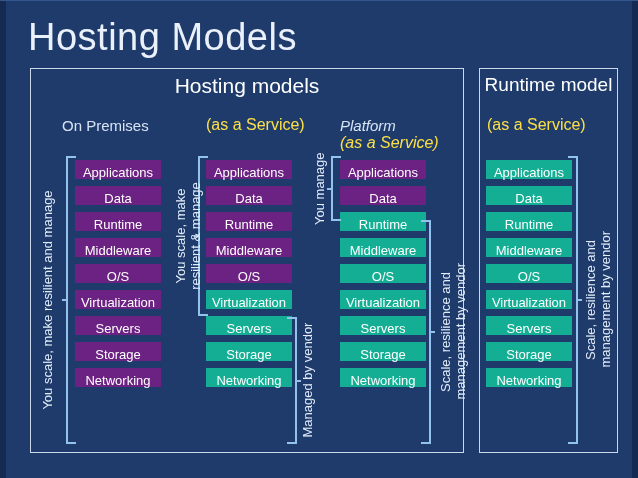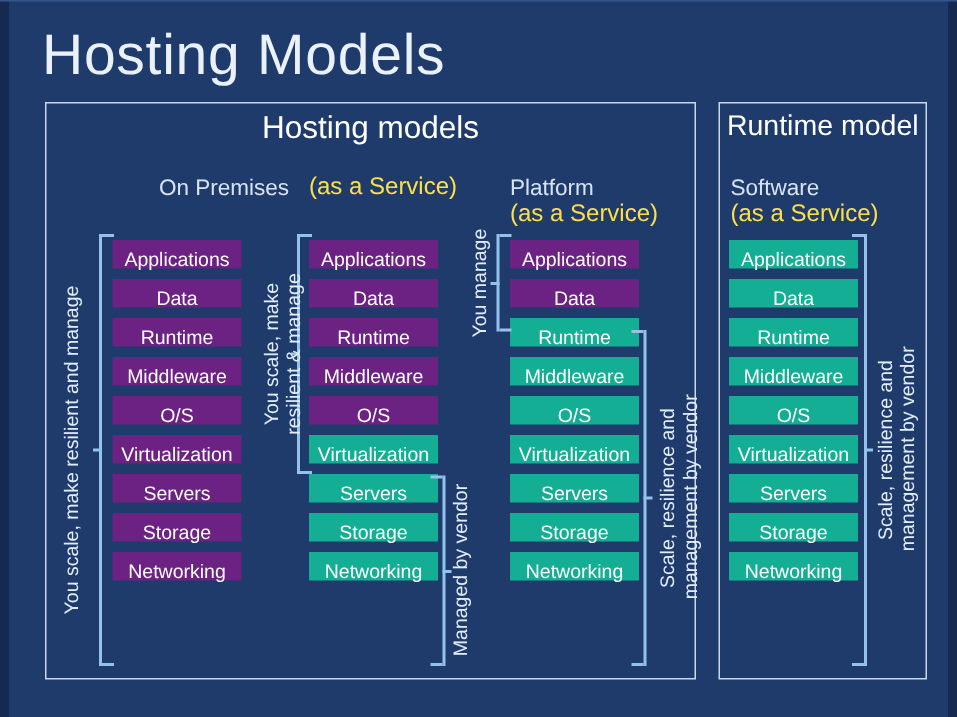--- a/index.html
+++ b/index.html
@@ -78,32 +78,31 @@
 
   <div class="page-title">Hosting Models</div>
 
   <section class="panel hosting">
     <div class="panel-label">Hosting models</div>
   </section>
   <section class="panel business">
     <div class="panel-label">Runtime model</div>
   </section>
 
-  <div class="col-header" style="left:62px;top:117px;margin-left:44px;">
+  <div class="col-header" style="left:62px;top:117px;">
     <div class="col-name">On Premises</div>
   </div>
   <div class="col-header" style="left:206px;top:117px;">
     <div class="col-sub">(as a Service)</div>
   </div>
-  <div class="col-header" style="left:340px;top:117px;">
+  <div class="col-header" style="left:340px;top:117px;font-style:italic;">
     <div class="col-name">Platform</div>
     <div class="col-sub">(as a Service)</div>
   </div>
   <div class="col-header" style="left:487px;top:117px;">
-    <div class="col-name">Software</div>
     <div class="col-sub">(as a Service)</div>
   </div>
 
   <div class="stack" style="left:75px;">
     <div class="layer purple">Applications</div>
     <div class="layer purple">Data</div>
     <div class="layer purple">Runtime</div>
     <div class="layer purple">Middleware</div>
     <div class="layer purple">O/S</div>
     <div class="layer purple">Virtualization</div>

